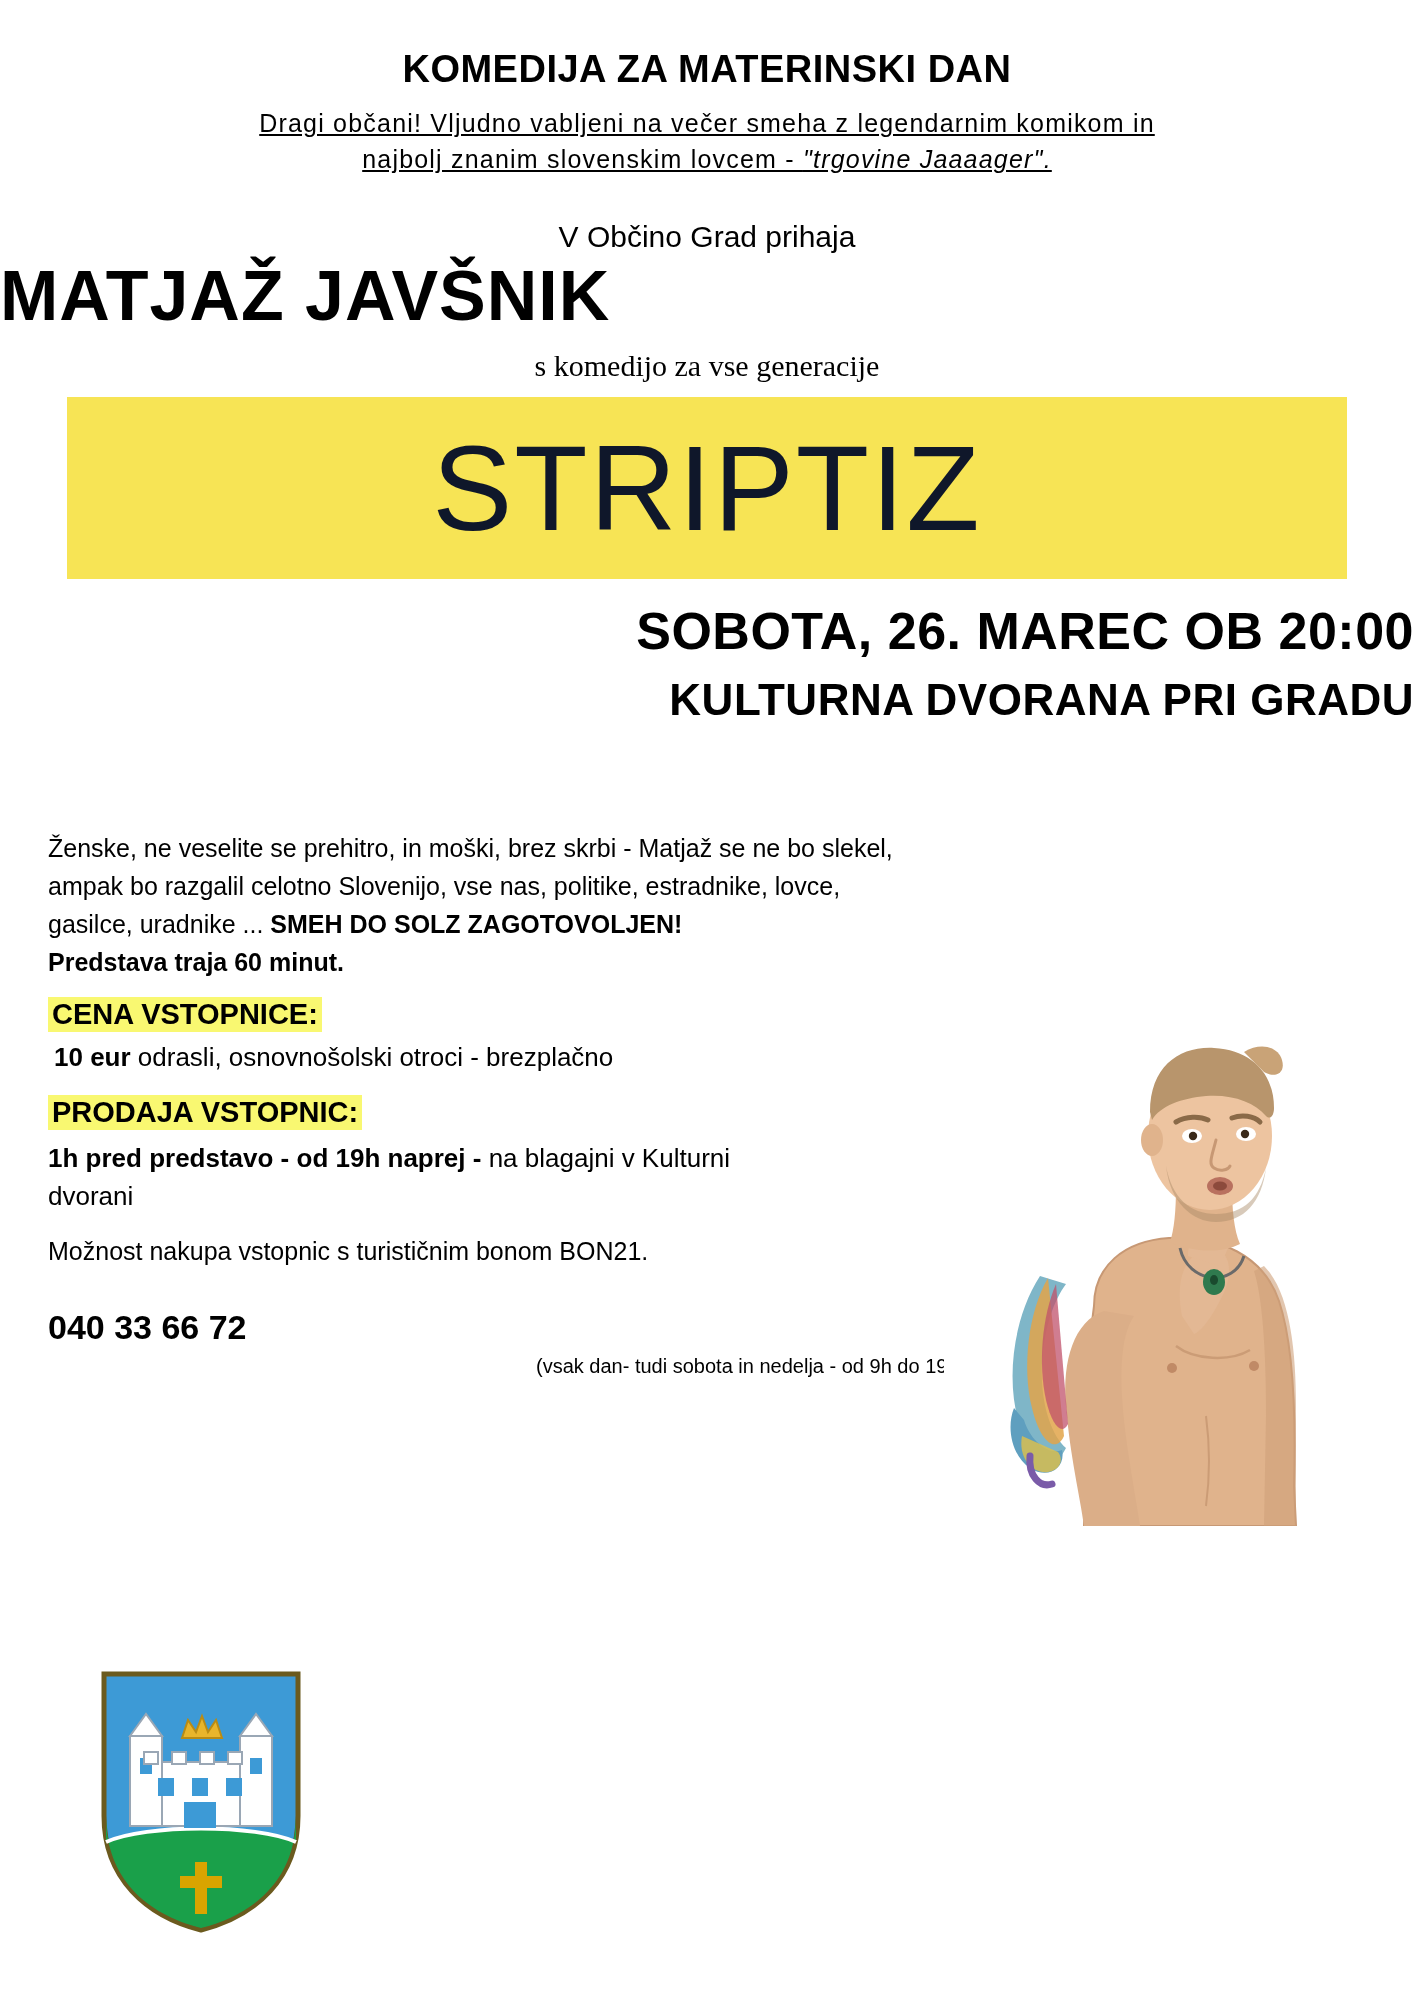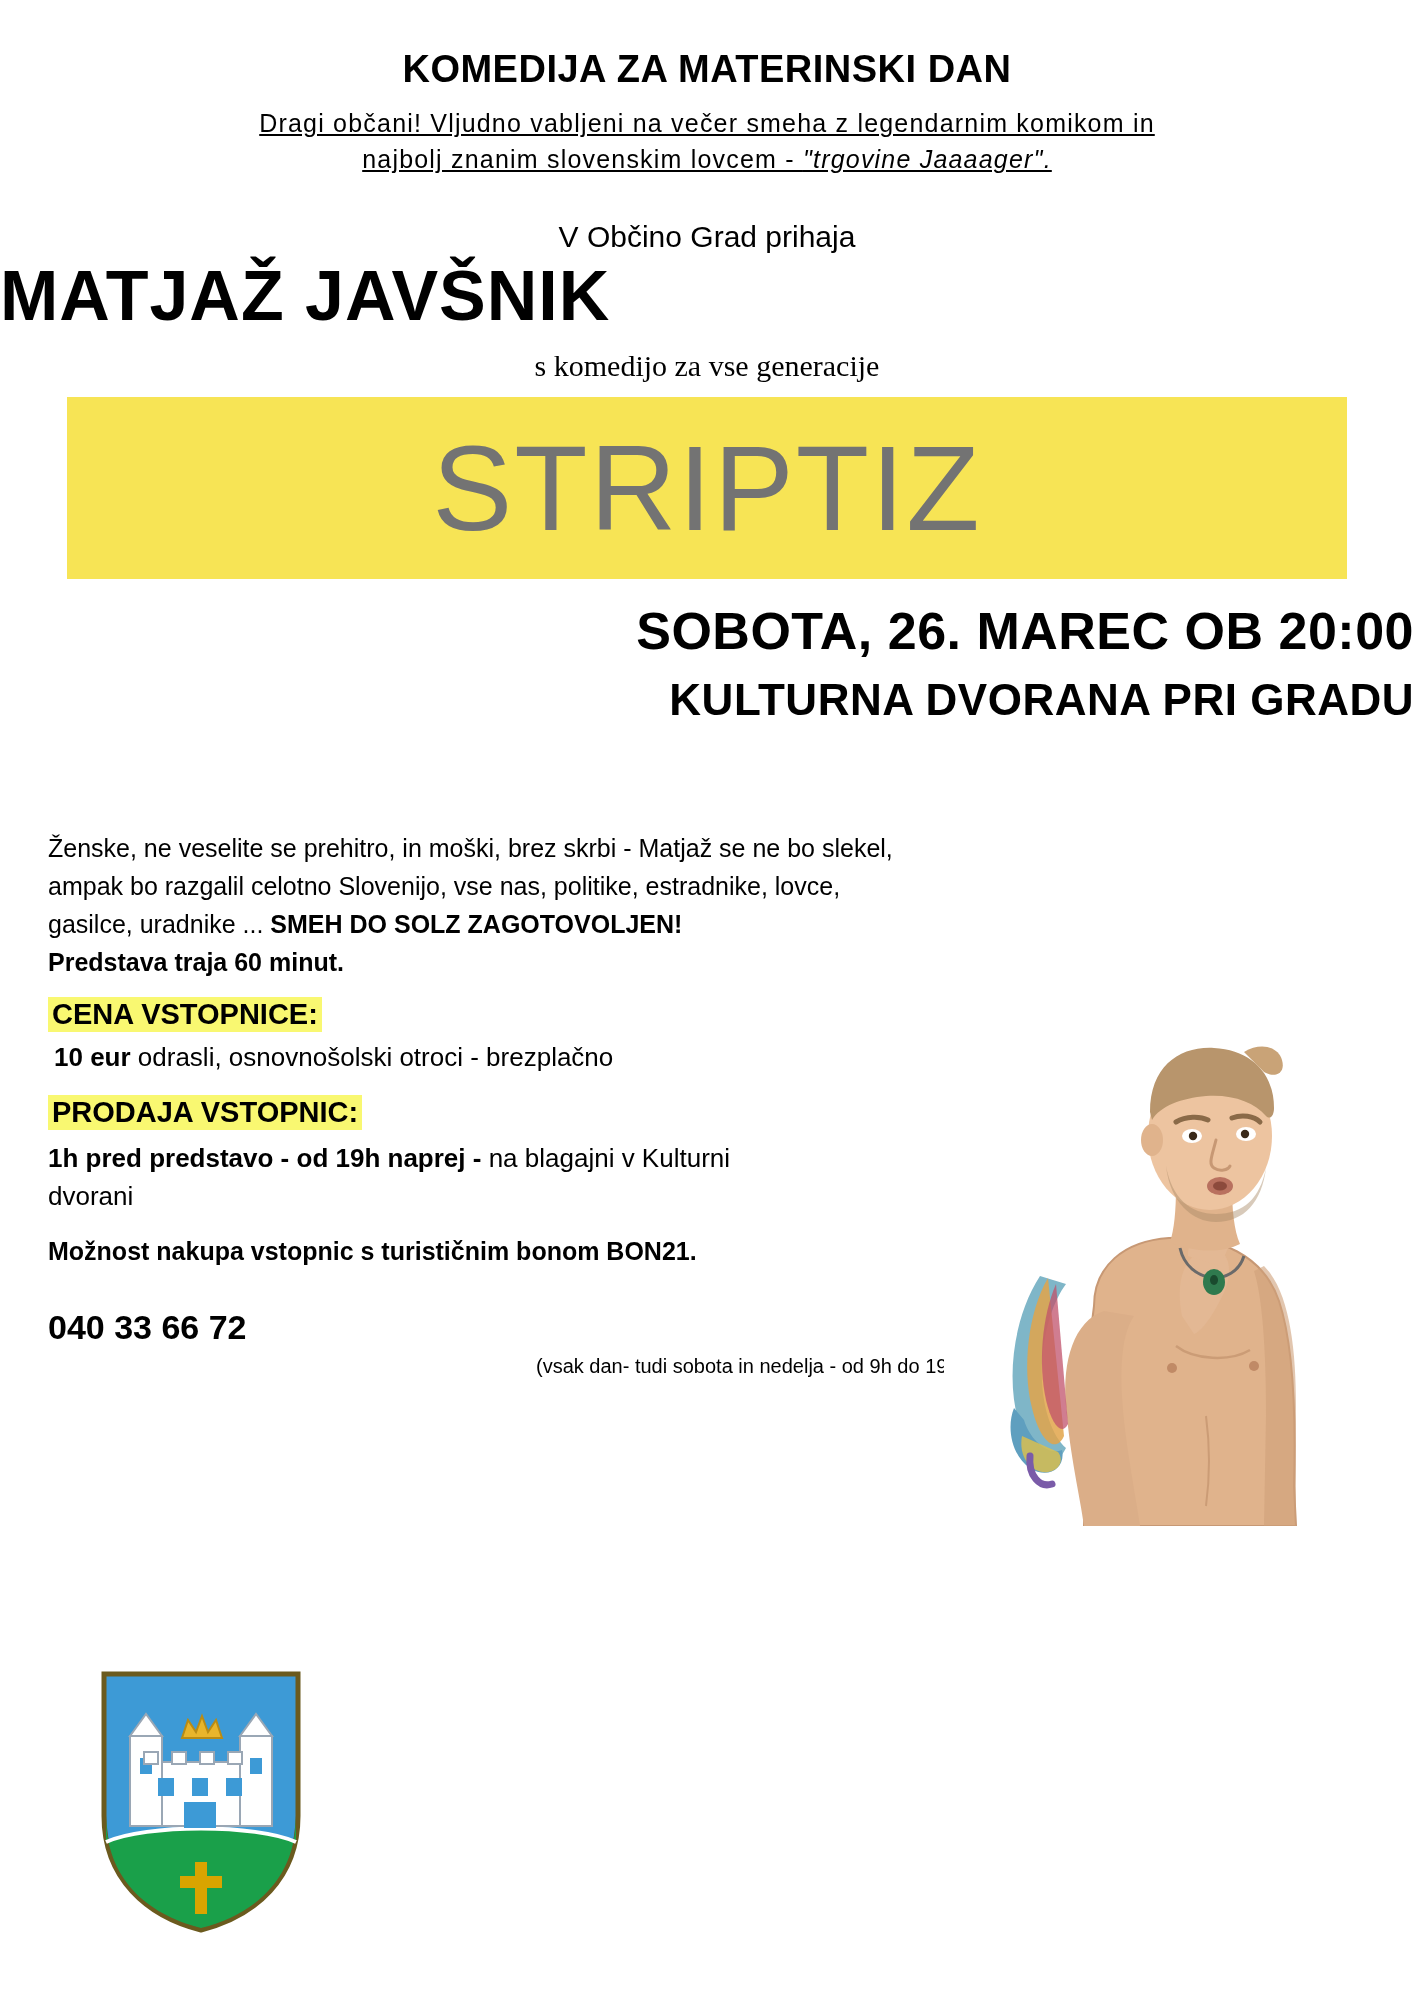--- a/index.html
+++ b/index.html
@@ -74,21 +74,21 @@
     background: #f7e455;
     height: 182px;
     display: flex;
     align-items: center;
     justify-content: center;
   }
   .title-band .title-text {
     font-size: 120px;
     letter-spacing: 2px;
     line-height: 1;
-    color: #737373;
+    color: #0f172a;
   }
 
   
   .when {
     text-align: right;
     font-size: 52px;
     font-weight: bold;
     margin-top: 22px;
     letter-spacing: 0.5px;
   }
@@ -137,21 +137,21 @@
   .sale-line {
     font-size: 26px;
     line-height: 1.45;
     margin-top: 10px;
     width: 700px;
   }
   .sale-line b { font-weight: bold; }
 
   .bon {
     font-size: 25px;
-    font-weight: bold;
+    font-weight: normal;
     margin-top: 22px;
   }
 
   .phone-row {
     display: flex;
     align-items: baseline;
     margin-top: 42px;
     gap: 14px;
   }
   .phone-label {

